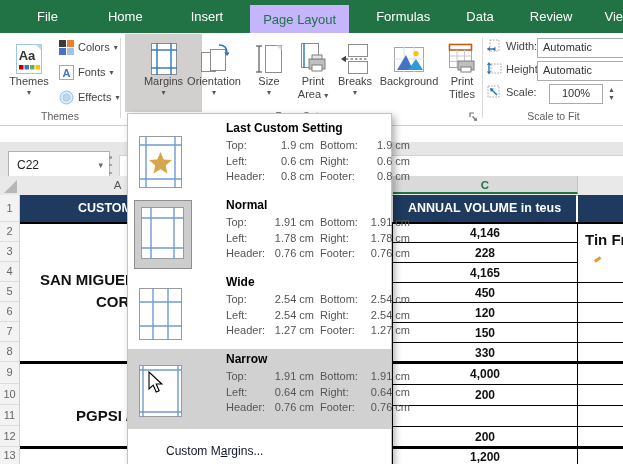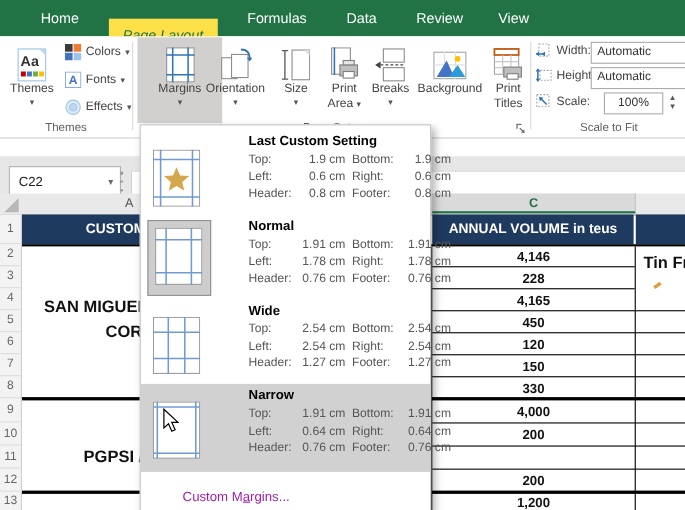--- a/index.html
+++ b/index.html
@@ -2,21 +2,21 @@
 <html><head>
 <meta charset="utf-8">
 <style>
   html,body{margin:0;padding:0;background:#999;}
   #app{position:relative;width:623px;height:464px;background:#fff;overflow:hidden;
        font-family:"Liberation Sans",sans-serif;-webkit-font-smoothing:antialiased;}
   
   .tabbar{position:absolute;left:0;top:0;width:623px;height:33px;background:#217346;
           display:flex;align-items:stretch;color:#fff;font-size:13px;}
   .tab{display:flex;align-items:center;padding:0 13px;white-space:nowrap;cursor:default;}
-  .tab.active{background:#fde047;color:#217346;margin-top:17px;height:28px;font-style:italic;}
+  .tab.active{background:#c4b5fd;color:#217346;margin-top:5px;height:28px;}
   
   .ribbon{position:absolute;left:0;top:33px;width:623px;height:92px;background:#fff;border-bottom:1px solid #d2d0ce;}
   .vsep{position:absolute;top:5px;width:1px;height:80px;background:#dcdad8;}
   .rbtn{position:absolute;top:1px;height:78px;text-align:center;color:#444;font-size:11px;cursor:default;}
   .rbtn.pressed{background:#d2d0ce;}
   .rbtn .ic{height:38px;display:flex;align-items:flex-end;justify-content:center;padding-top:3px;}
   .rbtn .lb{line-height:13px;}
   .rbtn .ar{font-size:8px;color:#555;line-height:9px;}
   .sbtn{position:absolute;left:57px;height:22px;display:flex;align-items:center;font-size:11px;color:#444;gap:4px;padding-left:2px;}
   .sbtn .ar{font-size:8px;color:#555;}
@@ -53,31 +53,33 @@
         border:1px solid #c3c3c3;box-shadow:3px 3px 7px rgba(0,0,0,.3);z-index:50;}
   .mitem{position:absolute;left:0;width:100%;cursor:default;}
   .mitem.hover{background:#d1d1d1;}
   .micon{position:absolute;left:11px;}
   .selbox{position:absolute;left:6px;top:5px;width:56px;height:67px;background:#cdcdcd;border:1px solid #8f8f8f;}
   .mtitle{position:absolute;left:98px;top:3px;font-size:12px;font-weight:bold;color:#000000;white-space:nowrap;}
   .mrows{position:absolute;left:98px;top:20px;right:2px;}
   .mrow{display:grid;grid-template-columns:44px 42px 48px 44px;column-gap:2px;font-size:11px;color:#555;line-height:15.5px;}
   .mrow .val{text-align:right;white-space:nowrap;}
   .mrow .l2{padding-left:4px;}
-  .cmargins{position:absolute;left:38px;top:330px;font-size:12px;color:#a21caf;}
+  .cmargins{position:absolute;left:38px;top:330px;font-size:12px;color:#0f172a;}
   .cursor{position:absolute;z-index:60;}
   .frag{position:absolute;width:7px;height:2.5px;background:#e39a3b;transform:rotate(-35deg);}
 </style>
 </head>
 <body>
 
 <div id="app">
 
   <div class="tabbar">
+    <div class="tab" style="margin-left:24px">File</div>
     <div class="tab" style="margin-left:24px">Home</div>
+    <div class="tab" style="margin-left:22px">Insert</div>
     <div class="tab active" style="margin-left:14px">Page Layout</div>
     <div class="tab" style="margin-left:14px">Formulas</div>
     <div class="tab" style="margin-left:10px">Data</div>
     <div class="tab" style="margin-left:10px">Review</div>
     <div class="tab" style="margin-left:6px">View</div>
 
   </div>
 
   <div class="ribbon">
 

